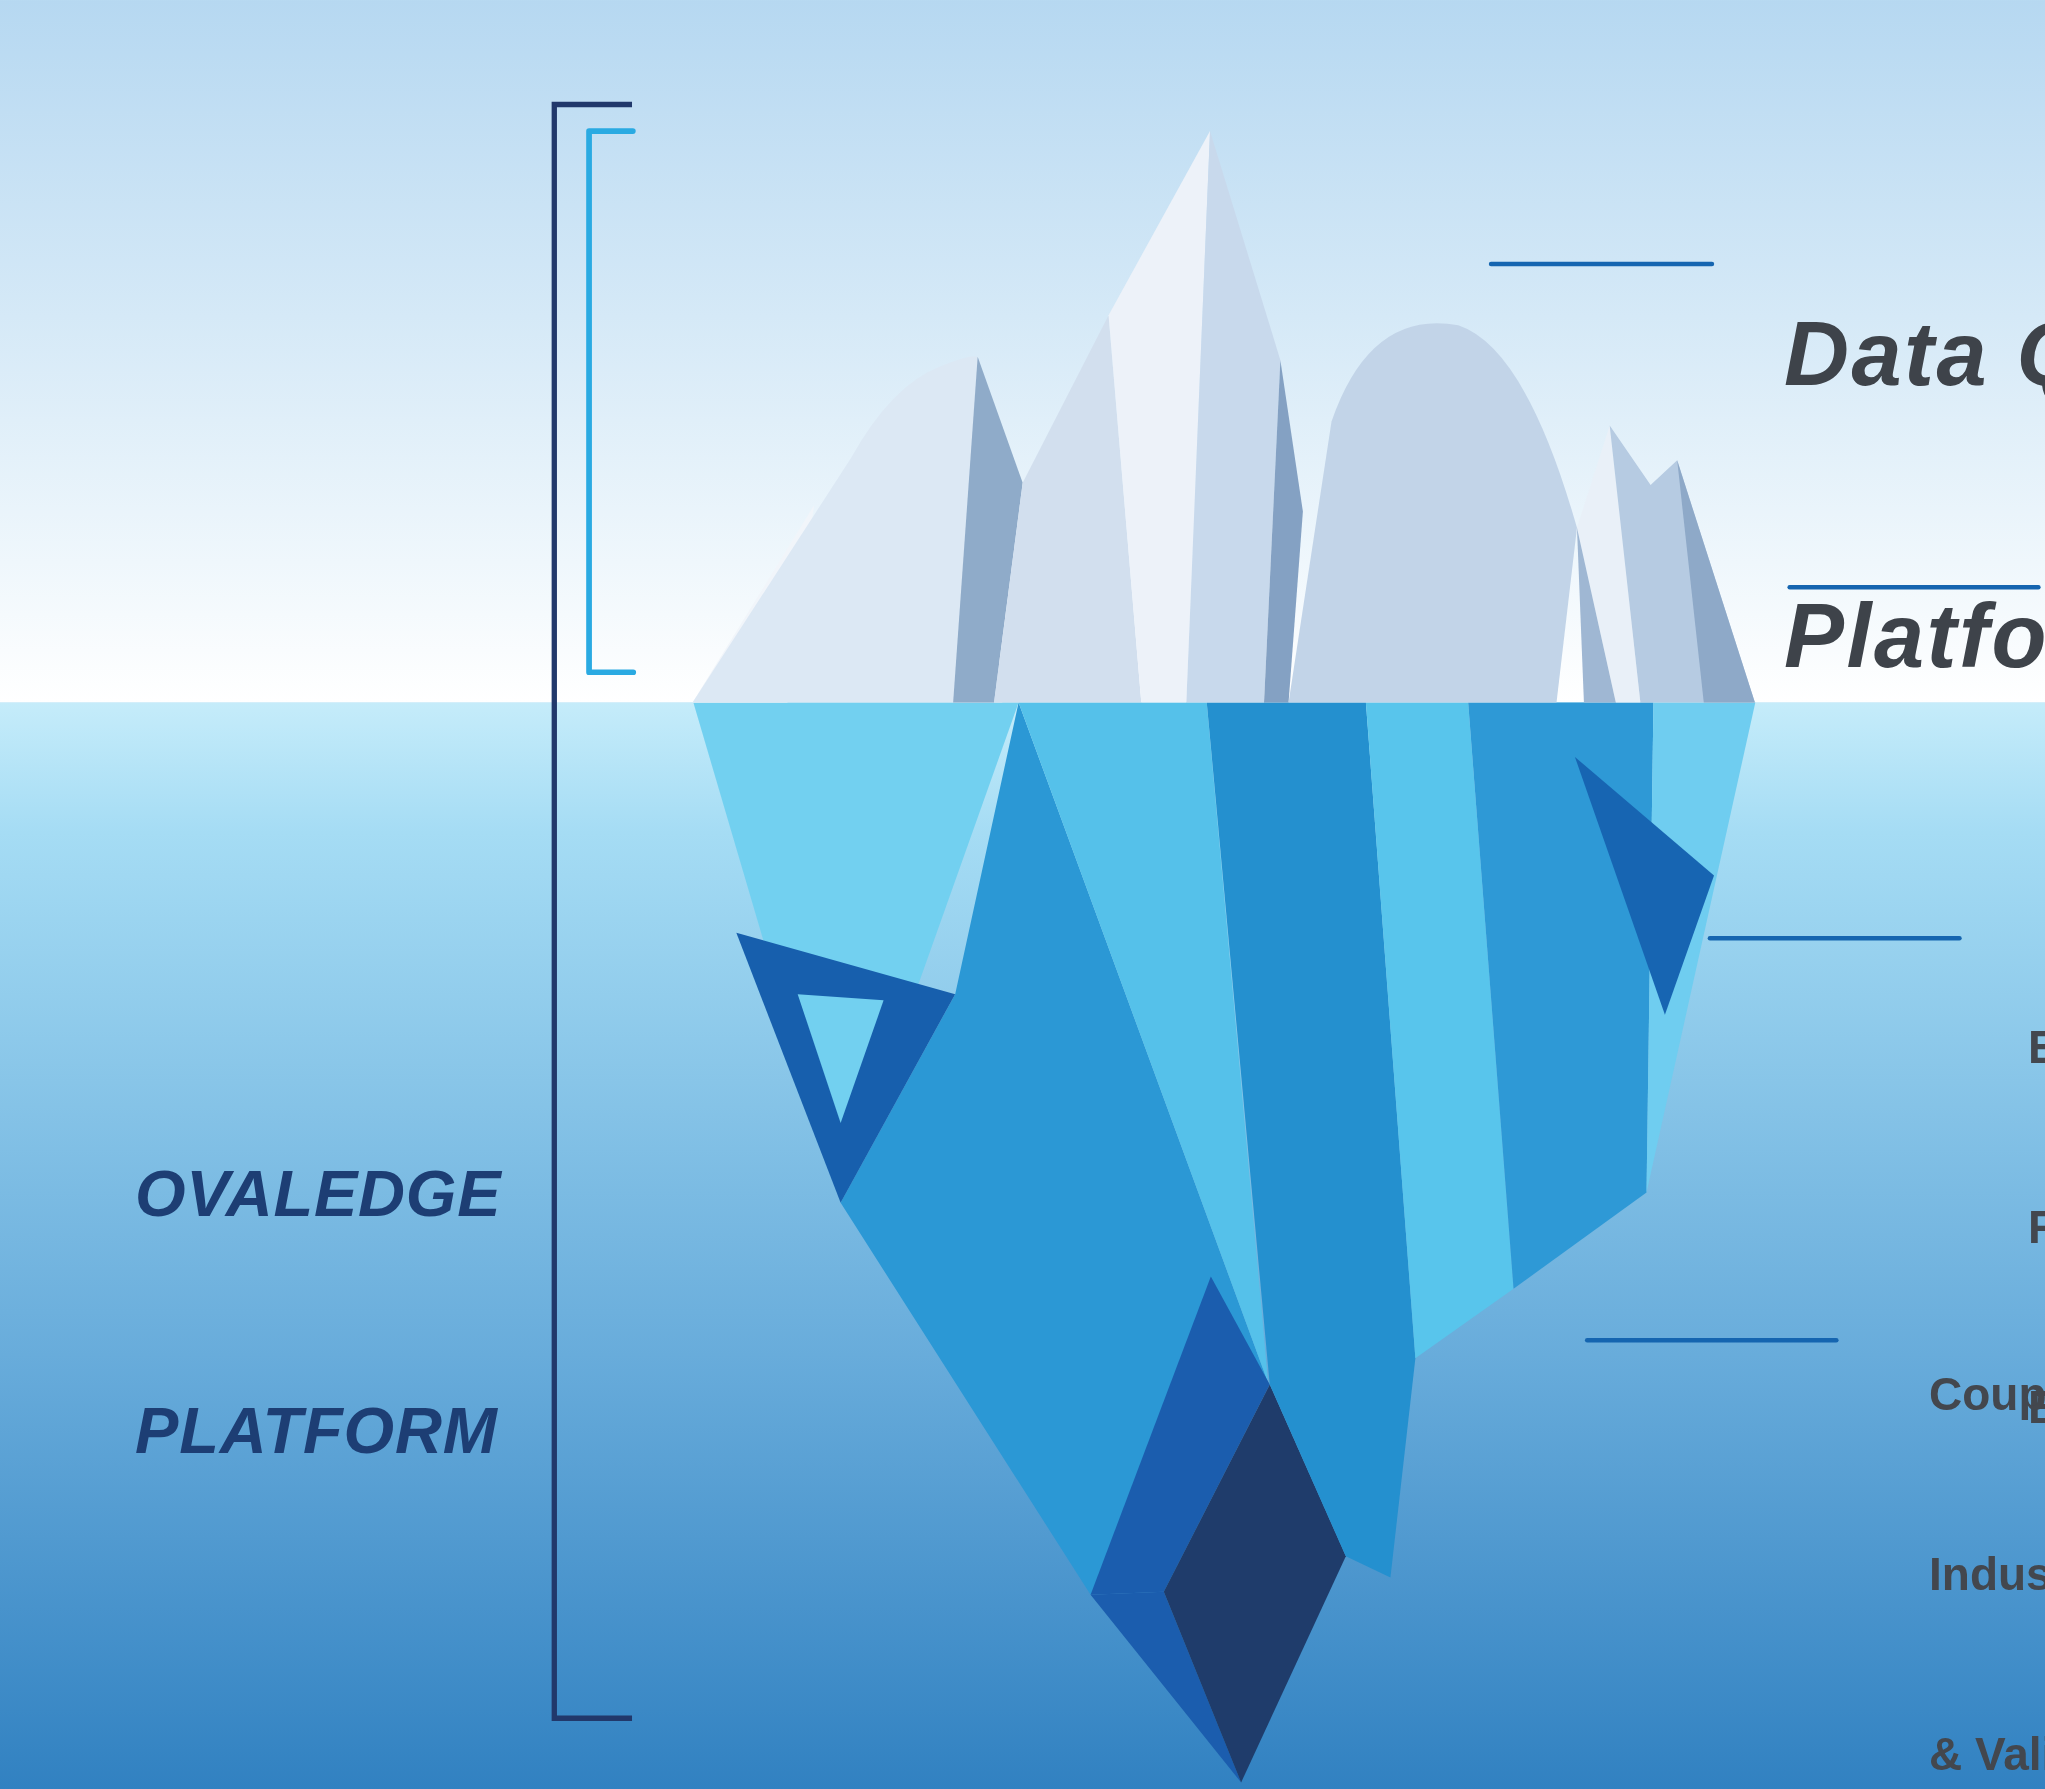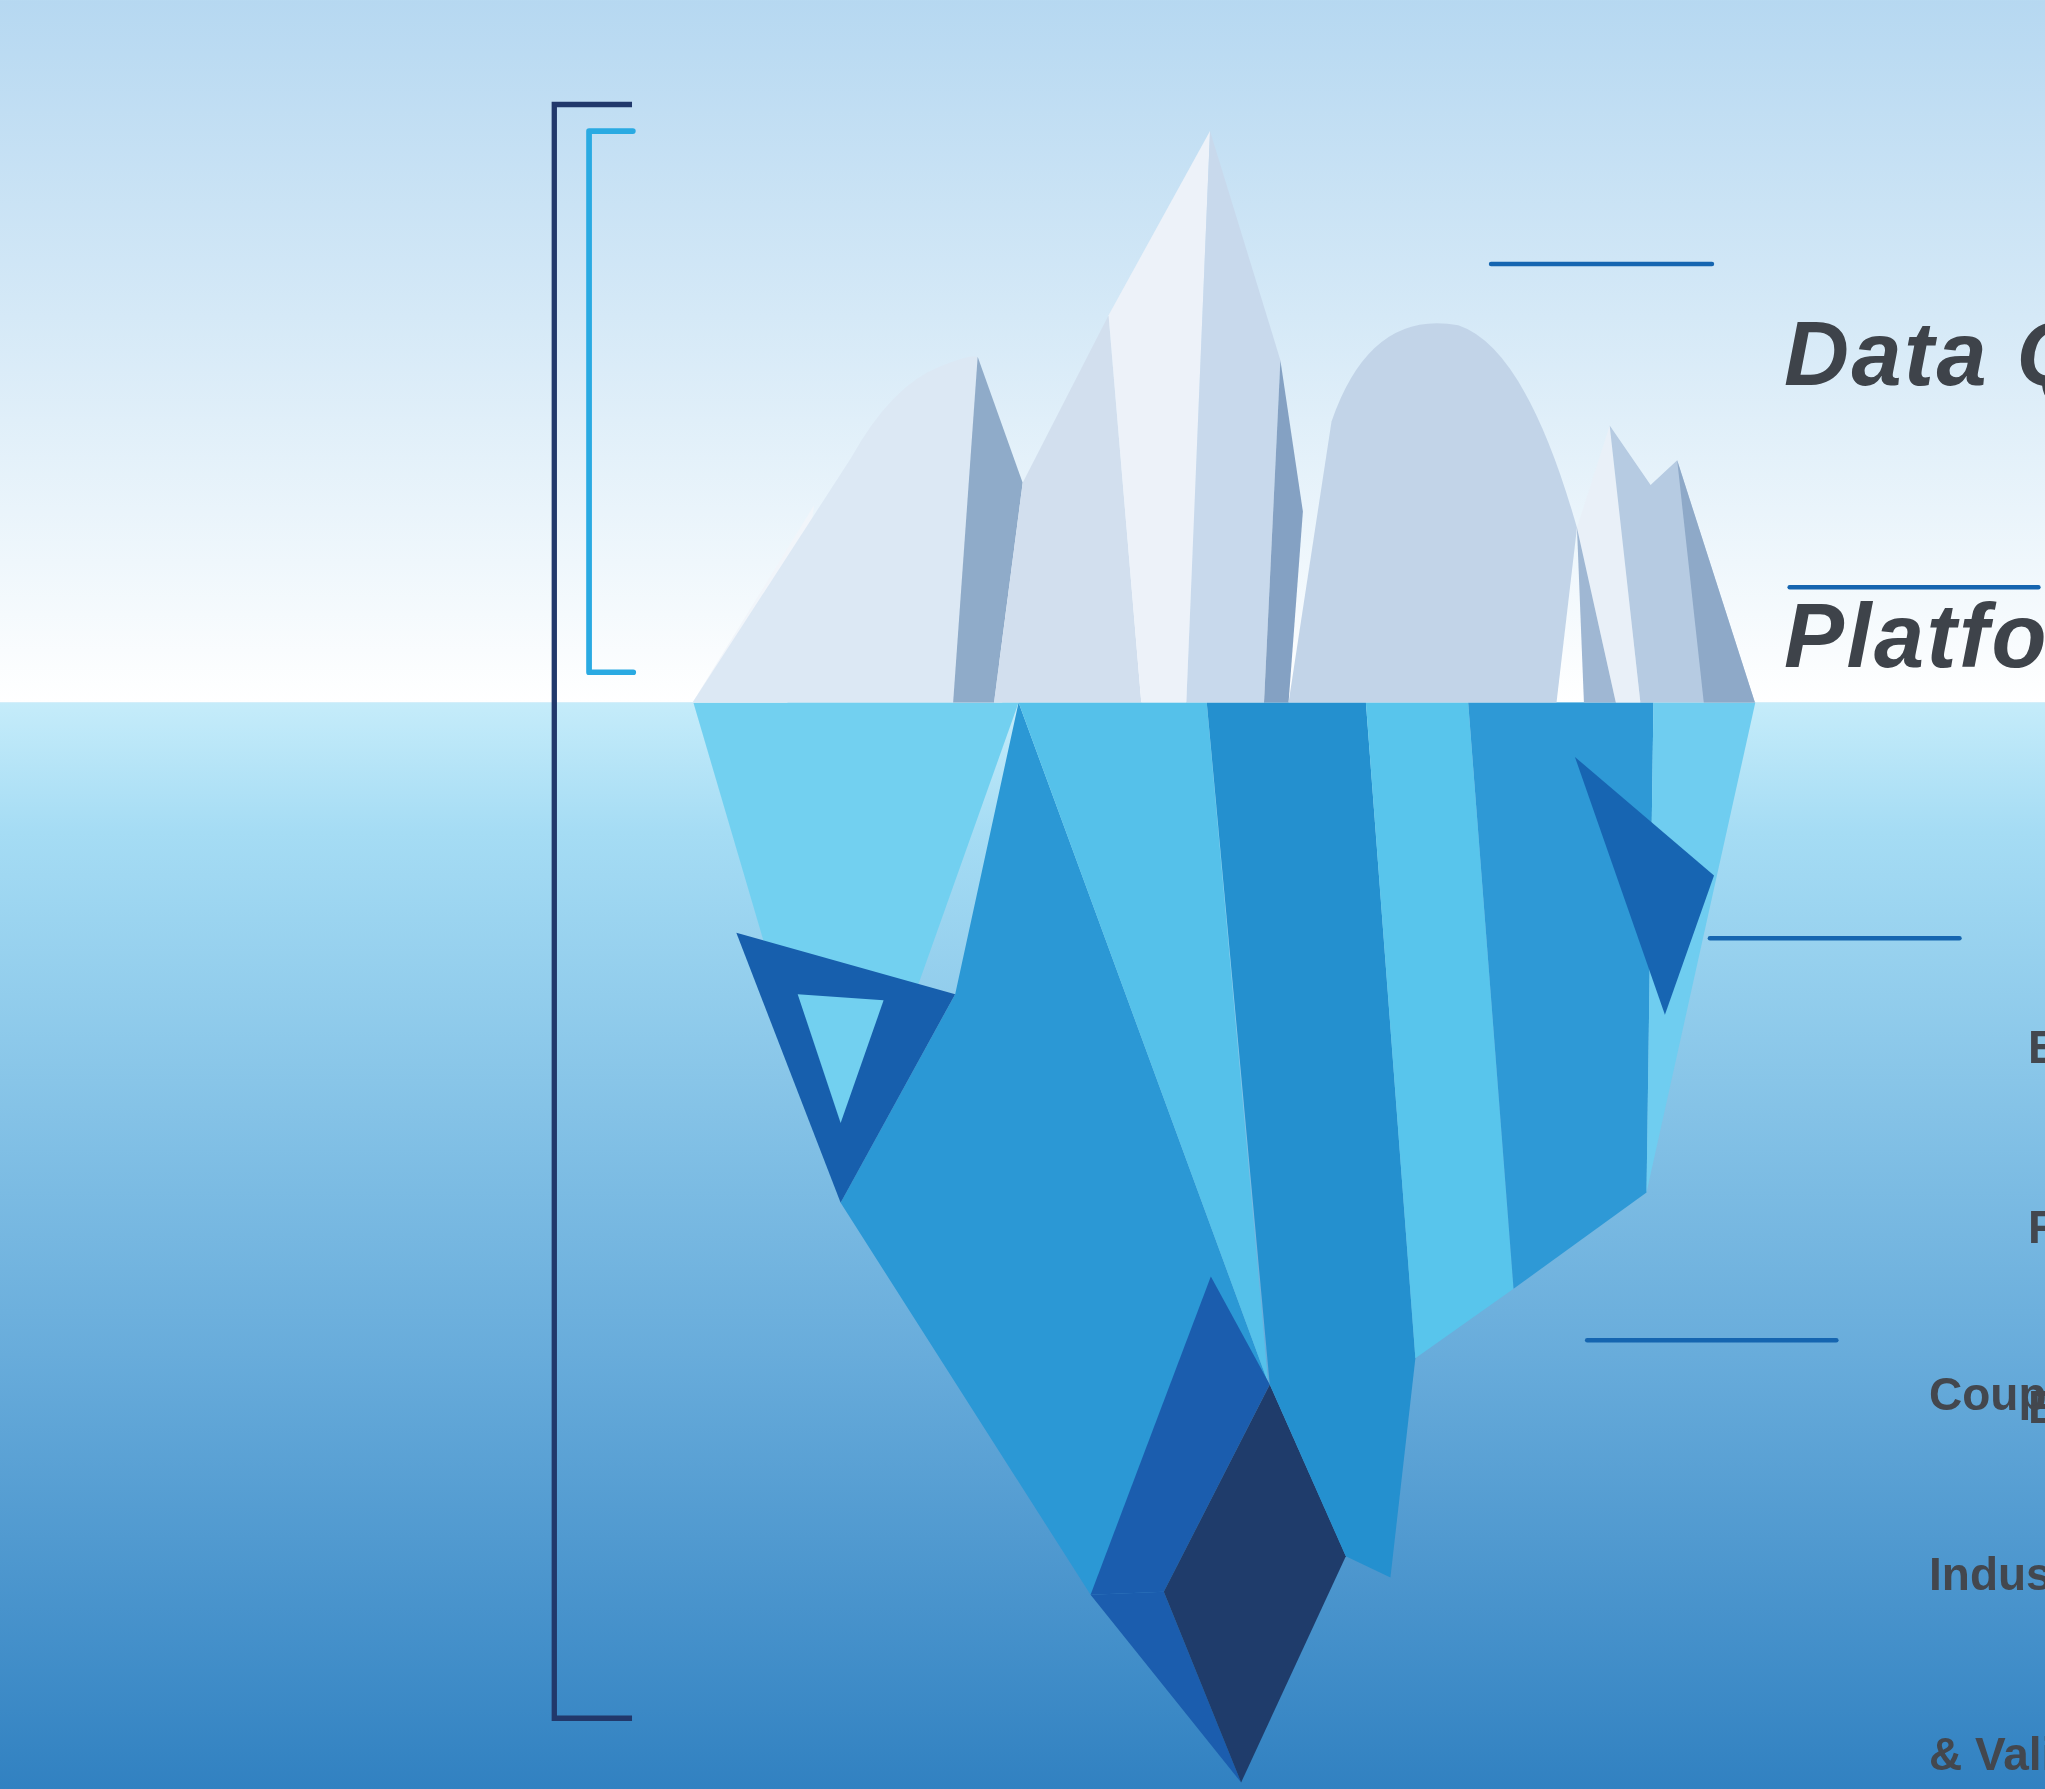--- a/index.html
+++ b/index.html
@@ -109,16 +109,18 @@
     <div class="ln">Banking Sector</div>
   </div>
 
   <div class="txt note note3">
     <div class="ln">Couples AI with</div>
     <div class="ln">Industry-Specific CDE’s</div>
     <div class="ln">&amp; Validation Rules</div>
   </div>
 
   <div class="txt left-label">
+    <div>OVALEDGE</div>
+    <div>PLATFORM</div>
   </div>
 
 </div>
 
 
 </body></html>

